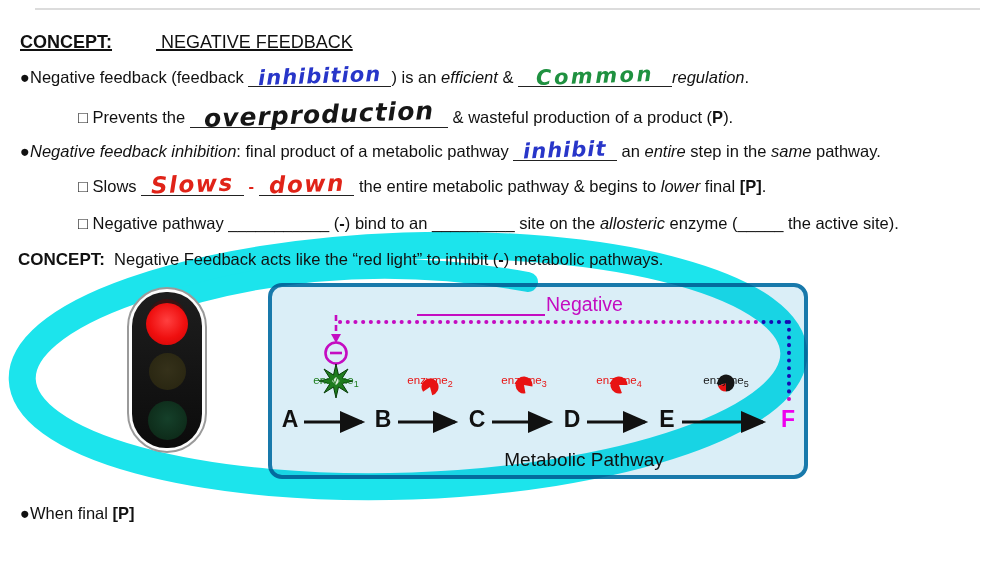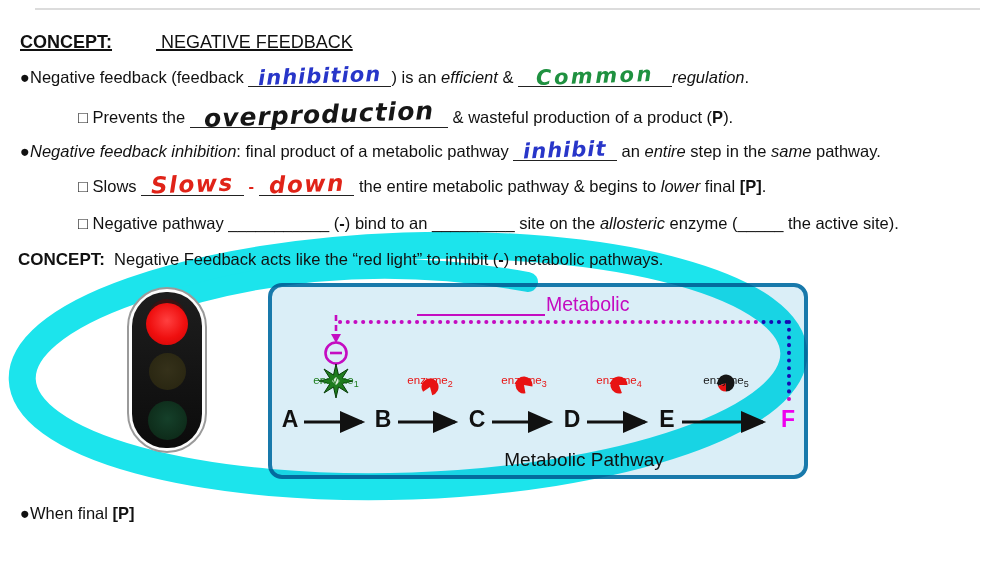--- a/index.html
+++ b/index.html
@@ -113,21 +113,21 @@
   <svg id="fb-svg" class="abs" width="1000" height="562">
     <line x1="340" y1="322" x2="789" y2="322" stroke="#e60cc8" stroke-width="4" stroke-dasharray="0.1 7.6" stroke-linecap="round"></line>
     <line x1="789" y1="322" x2="789" y2="400" stroke="#e60cc8" stroke-width="4" stroke-dasharray="0.1 7.6" stroke-linecap="round"></line>
     <line x1="336" y1="315" x2="336" y2="334" stroke="#e60cc8" stroke-width="2.6" stroke-dasharray="6 4"></line>
     <polygon points="331,334 341,334 336,343" fill="#e60cc8"></polygon>
     <circle cx="336" cy="353" r="10.5" fill="none" stroke="#e60cc8" stroke-width="2.6"></circle>
     <line x1="330" y1="353" x2="342" y2="353" stroke="#e60cc8" stroke-width="2.6"></line>
   </svg>
 
   <div id="feedback-blank" class="abs"></div>
-  <span id="feedback-label" class="abs">Metabolic</span>
+  <span id="feedback-label" class="abs">Negative</span>
 
   <span class="node" style="left:270px">A</span>
   <span class="node" style="left:363px">B</span>
   <span class="node" style="left:457px">C</span>
   <span class="node" style="left:552px">D</span>
   <span class="node" style="left:647px">E</span>
   <span class="node node-f" style="left:768px">F</span>
 
   <span class="enz" style="left:296px;color:#1e7d1e"><span>enzyme</span><sub>1</sub></span>
   <span class="enz" style="left:390px;color:#e81313"><span>enzyme</span><sub>2</sub></span>

